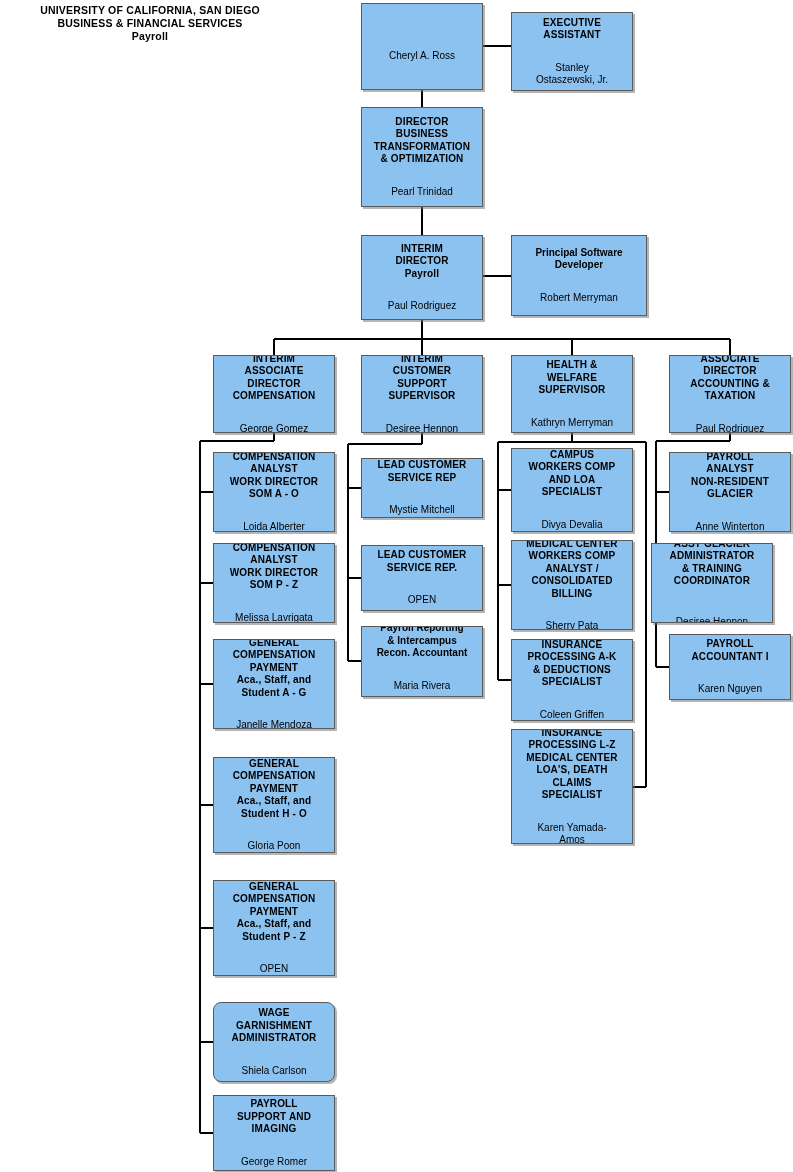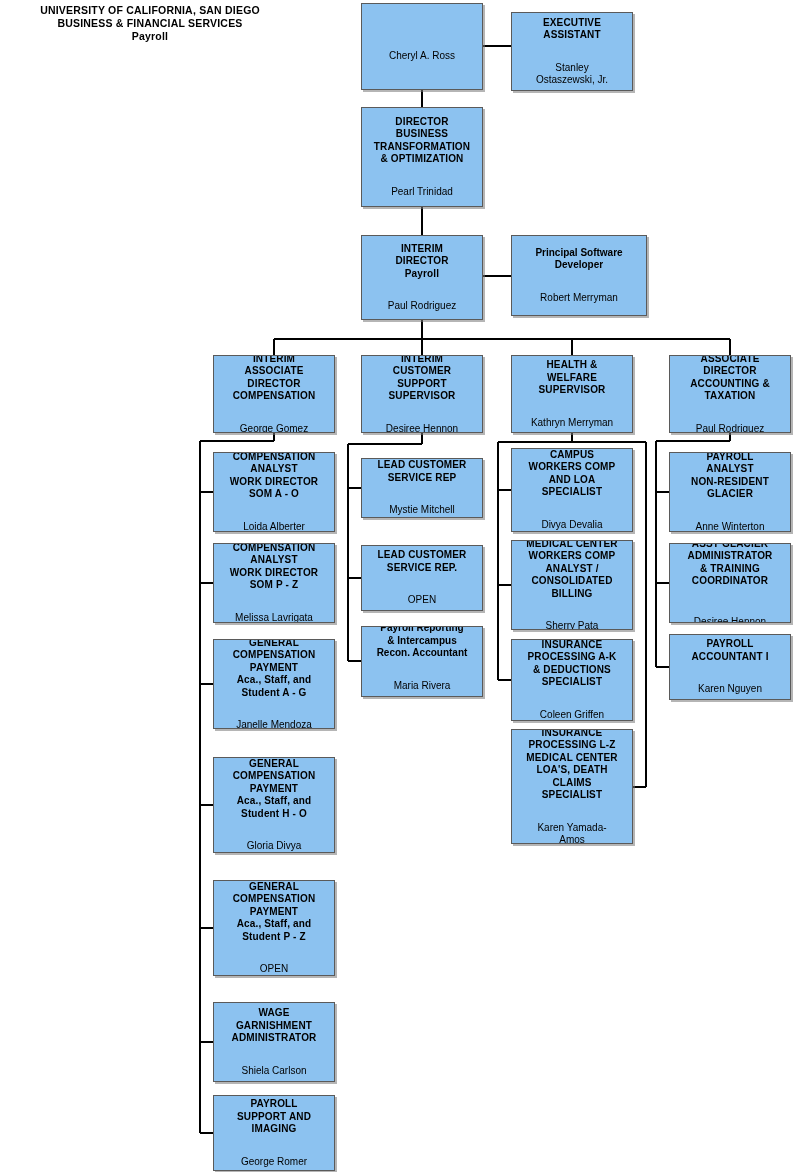--- a/index.html
+++ b/index.html
@@ -206,31 +206,31 @@
 Aca., Staff, and
 Student  A - G</div>
         <div class="person">Janelle Mendoza</div>
       </div>
       <div class="node" style="left: 213px; top: 757px; width: 122px; height: 96px;">
         <div class="role">GENERAL
 COMPENSATION
 PAYMENT
 Aca., Staff, and
 Student  H - O</div>
-        <div class="person">Gloria Divya</div>
+        <div class="person">Gloria Poon</div>
       </div>
       <div class="node" style="left: 213px; top: 880px; width: 122px; height: 96px;">
         <div class="role">GENERAL
 COMPENSATION
 PAYMENT
 Aca., Staff, and
 Student  P - Z</div>
         <div class="person">OPEN</div>
       </div>
-      <div class="node" style="left: 213px; top: 1002px; width: 122px; height: 80px;">
+      <div class="node" style="left: 213px; top: 1002px; width: 122px; height: 80px; border-radius: 8px;">
         <div class="role">WAGE
 GARNISHMENT
 ADMINISTRATOR</div>
         <div class="person">Shiela Carlson</div>
       </div>
       <div class="node" style="left: 213px; top: 1095px; width: 122px; height: 76px;">
         <div class="role">PAYROLL
 SUPPORT AND
 IMAGING</div>
         <div class="person">George Romer</div>
@@ -283,21 +283,21 @@
         <div class="person">Karen Yamada-
 Amos</div>
       </div>
       <div class="node" style="left: 669px; top: 452px; width: 122px; height: 80px;">
         <div class="role">PAYROLL
 ANALYST
 NON-RESIDENT
 GLACIER</div>
         <div class="person">Anne Winterton</div>
       </div>
-      <div class="node" style="left: 669px; top: 543px; width: 122px; height: 80px; gap: 8px;">
+      <div class="node" style="left: 651px; top: 543px; width: 122px; height: 80px; gap: 8px;">
         <div class="role">ASST GLACIER
 ADMINISTRATOR
 &amp; TRAINING
 COORDINATOR</div>
         <div class="person">Desiree Hennon</div>
       </div>
       <div class="node" style="left: 669px; top: 634px; width: 122px; height: 66px;">
         <div class="role">PAYROLL
 ACCOUNTANT I</div>
         <div class="person">Karen Nguyen</div>

